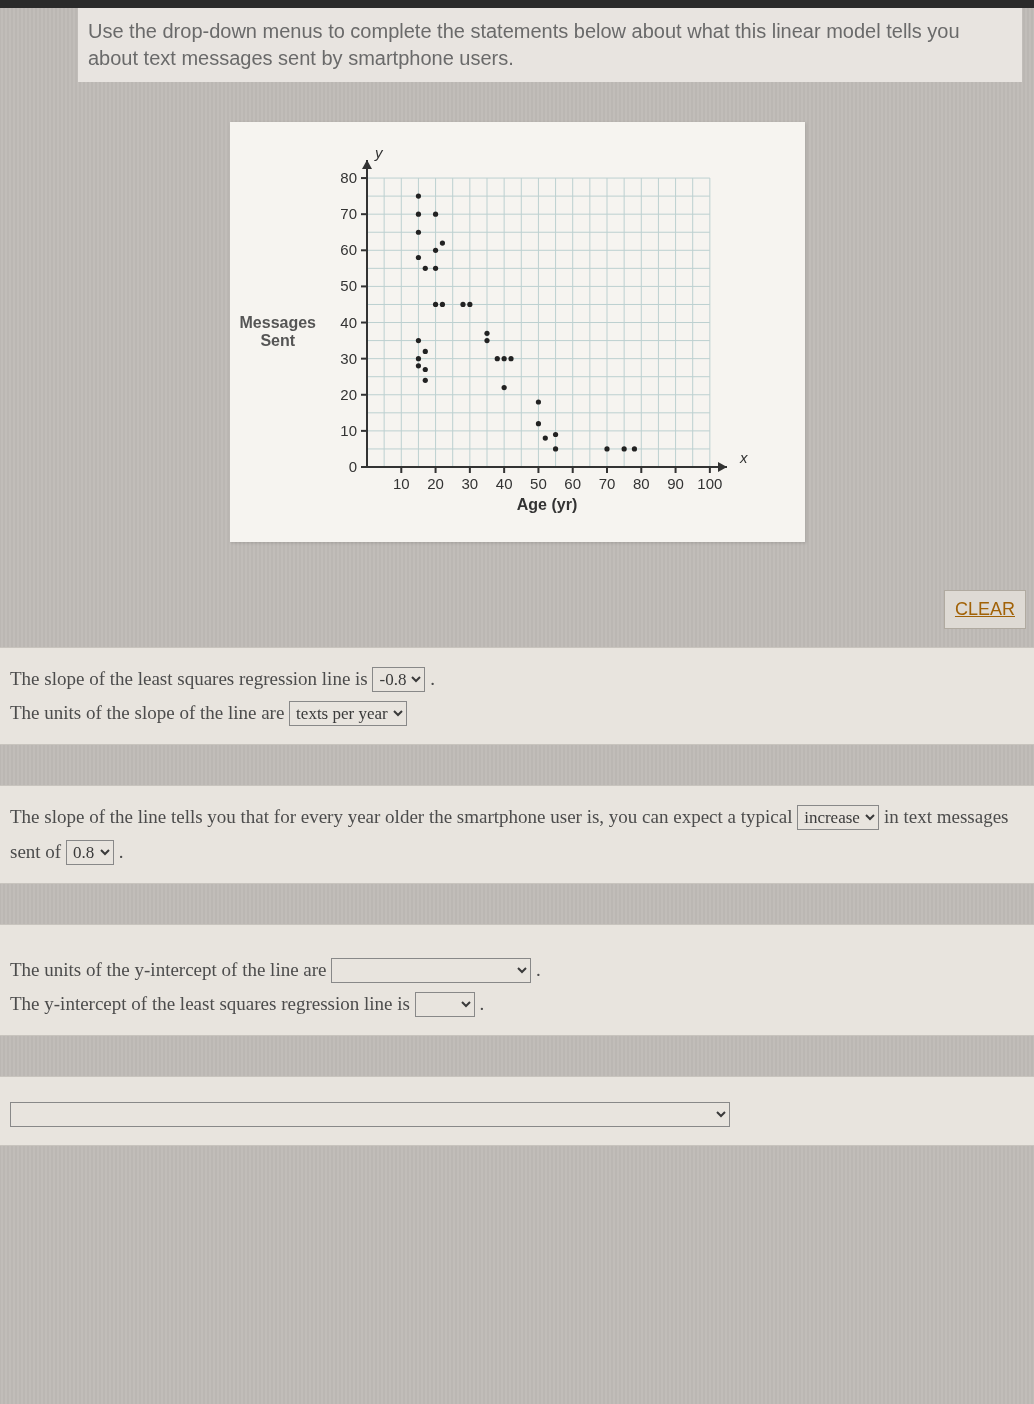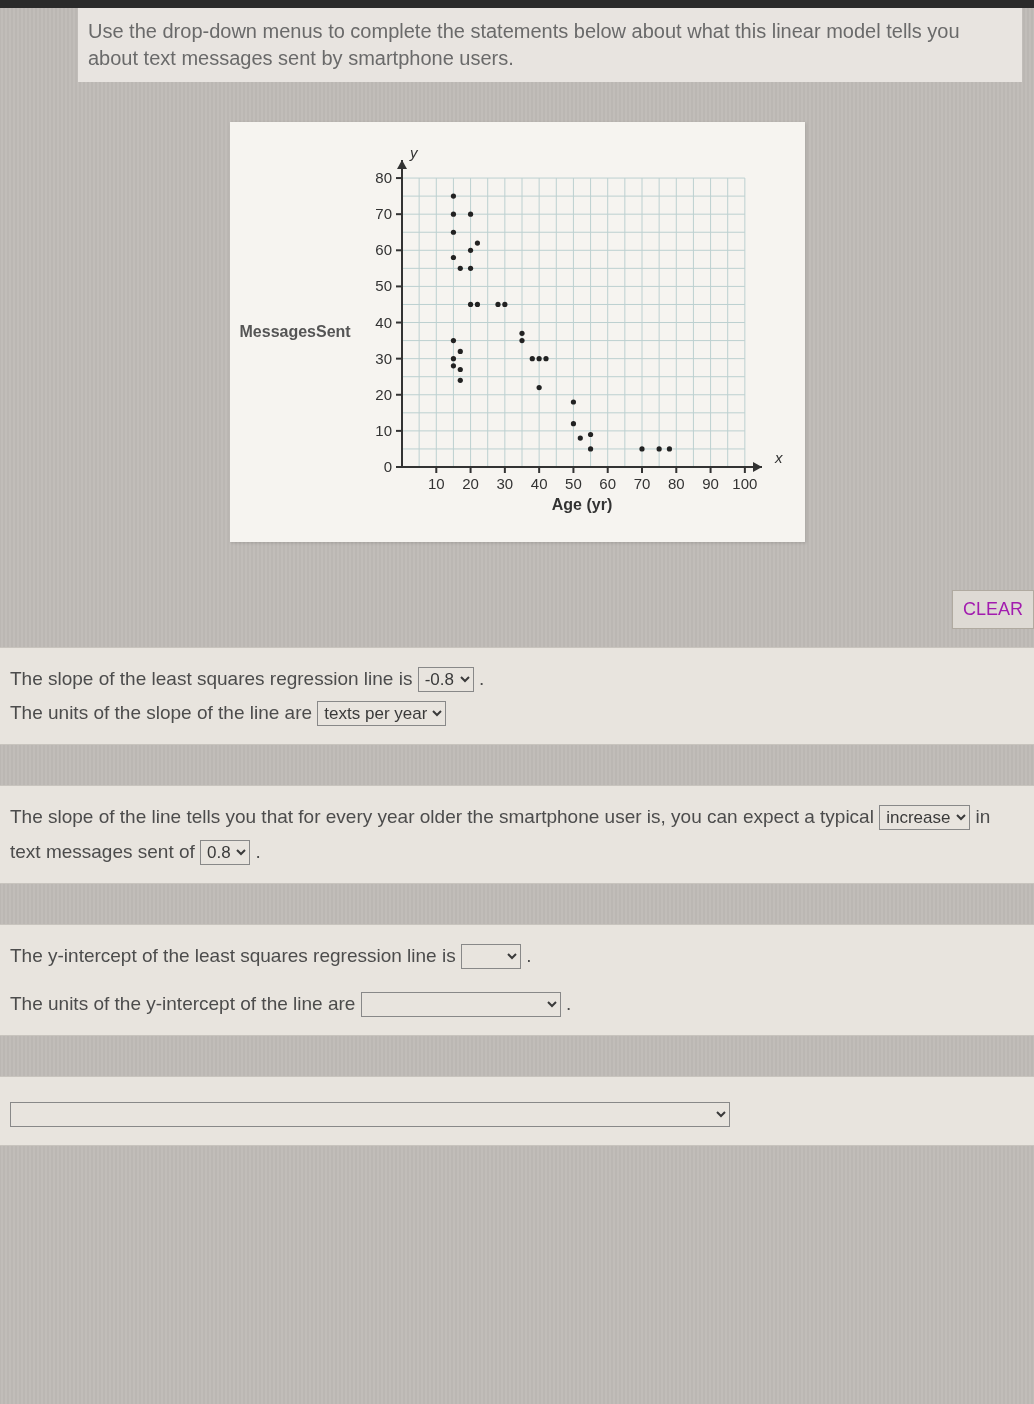--- a/index.html
+++ b/index.html
@@ -29,52 +29,54 @@
     background: #f6f4f0;
     padding: 20px 30px 20px 10px;
     box-shadow: 1px 1px 3px rgba(0,0,0,0.15);
   }
   .chart-inner {
     display: flex;
     align-items: center;
   }
   .ylabel-box {
     display: flex;
-    flex-direction: row;
+    flex-direction: column;
     align-items: center;
     margin-right: 6px;
     color: #555;
     font-weight: bold;
     font-size: 16px;
   }
   .plot-col { display: flex; flex-direction: column; align-items: center; }
   svg.plot { display: block; }
   .clear-row {
     display: flex;
     justify-content: flex-end;
     padding: 18px 0 18px 0;
   }
   .clear-btn {
     background: #dedad4;
     border: 1px solid #b0aaa0;
     padding: 8px 10px;
     font-size: 18px;
-    color: #a21caf;
+    color: #a16207;
     font-family: inherit;
     cursor: pointer;
-    margin-right: 0;
+    margin-right: 8px;
+    text-decoration: underline;
   }
   .qbox {
     background: #e8e4de;
     border-top: 1px solid #c8c4be;
     border-bottom: 1px solid #c8c4be;
     padding: 14px 10px;
     margin: 0;
     color: #4c4c4c;
     line-height: 1.8;
+    font-family: Liberation Serif, serif;
   }
   .qbox + .spacer { height: 40px; }
   select.inline-select {
     font-family: inherit;
     font-size: 17px;
     background: #e8e4de;
     border: 1px solid #888;
     padding: 1px 2px;
     color: #3a3a3a;
   }
@@ -249,34 +251,34 @@
   </select>
   <span> in text messages sent of </span>
   <select class="inline-select">
     <option>0.8</option>
   </select>
   <span>.</span>
 </div>
 <div class="spacer"></div>
 
 <div class="qbox">
+  <div style="margin-top:14px">
+    <span>The units of the y-intercept of the line are </span>
+    <select class="inline-select wide">
+      <option></option>
+    </select>
+    <span>.</span>
+  </div>
   <div>
     <span>The y-intercept of the least squares regression line is </span>
     <select class="inline-select" style="min-width:60px">
       <option></option>
     </select>
     <span>.</span>
   </div>
-  <div style="margin-top:14px">
-    <span>The units of the y-intercept of the line are </span>
-    <select class="inline-select wide">
-      <option></option>
-    </select>
-    <span>.</span>
-  </div>
 </div>
 <div class="spacer"></div>
 
 <div class="qbox">
   <div style="margin-top:6px">
     <select class="inline-select xwide">
       <option></option>
     </select>
   </div>
 </div>

